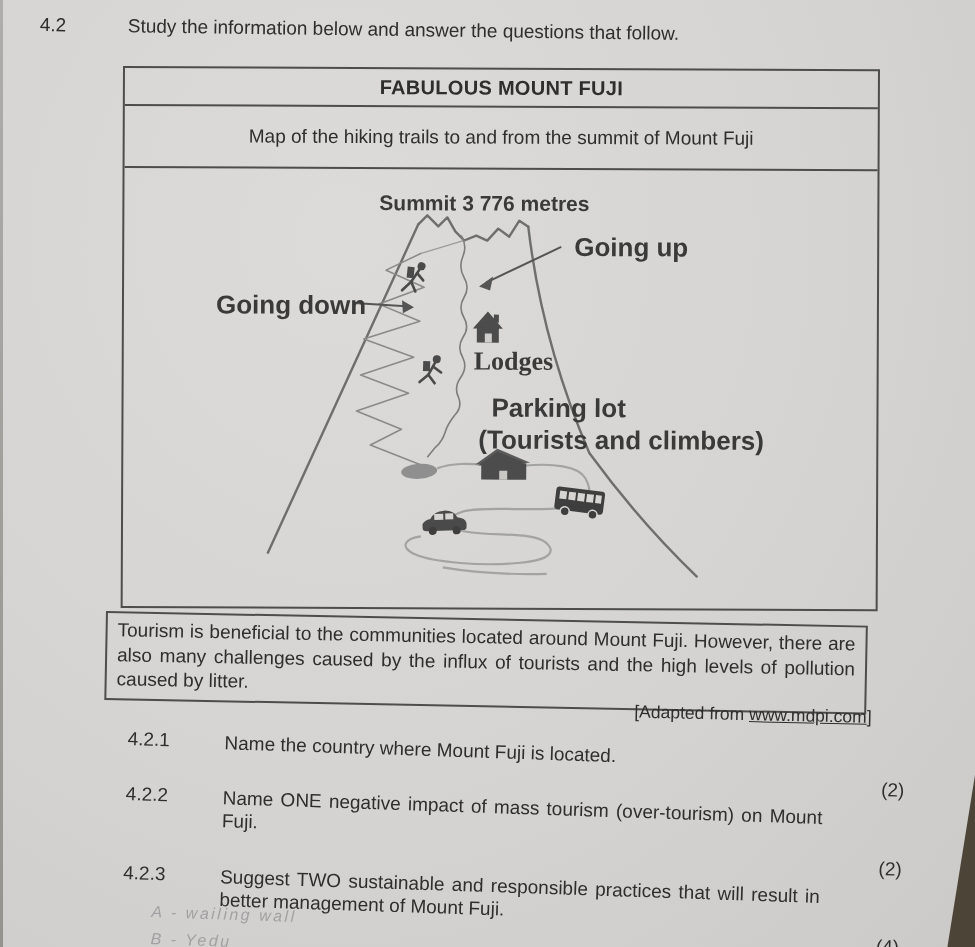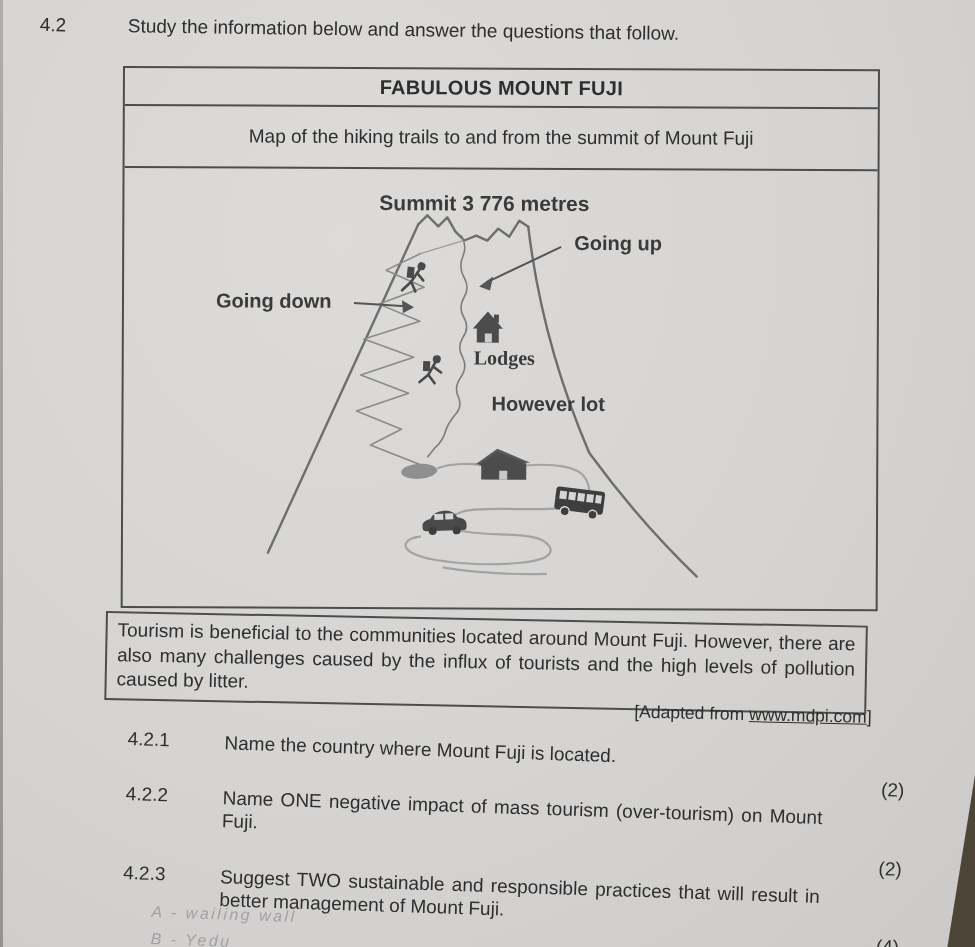--- a/index.html
+++ b/index.html
@@ -21,21 +21,21 @@
   .figure-table{position:absolute;left:123px;top:66px;width:757px;
         border:2px solid #4d4d4d;transform:rotate(0.25deg);transform-origin:left top;
         box-sizing:border-box;}
   .ft-row{box-sizing:border-box;}
   .ft-title{height:38px;border-bottom:2px solid #4d4d4d;display:flex;align-items:center;
         justify-content:center;font-weight:bold;font-size:20px;letter-spacing:.3px;}
   .ft-subtitle{height:62px;border-bottom:2px solid #4d4d4d;display:flex;align-items:center;
         justify-content:center;font-size:19px;}
   .ft-diagram{position:relative;height:438px;}
   .ft-diagram svg{position:absolute;left:0;top:0;}
-  .maplbl{position:absolute;font-weight:bold;font-size:20px;color:#3a3a3a;white-space:nowrap;}
+  .maplbl{position:absolute;font-weight:bold;font-size:26px;color:#3a3a3a;white-space:nowrap;}
 
   
   .caption-box{position:absolute;left:106px;top:611px;width:762px;box-sizing:border-box;
         border:2px solid #4d4d4d;padding:5px 10px 6px 10px;font-size:19px;line-height:1.3;
         text-align:justify;transform:rotate(1.1deg);transform-origin:left top;}
   .source-line{position:absolute;left:480px;top:698px;width:392px;text-align:right;
         font-size:17.5px;transform:rotate(1.3deg);transform-origin:left top;}
   .source-line .u{text-decoration:underline;}
 
   
@@ -140,21 +140,22 @@
         <g>
           <line x1="230" y1="134" x2="282" y2="137" stroke="#555555" stroke-width="2"></line>
           <polygon points="290,138 278,131 279,144" fill="#555555"></polygon>
         </g>
       </svg>
 
       <div class="maplbl" style="left:170px;top:22px;width:380px;text-align:center;font-size:21px;">Summit 3 776 metres</div>
       <div class="maplbl" style="left:450px;top:62px;">Going up</div>
       <div class="maplbl" style="left:92px;top:121px;">Going down</div>
       <div class="maplbl" style="left:350px;top:177px;font-family:Liberation Serif, serif;">Lodges</div>
-      <div class="maplbl" style="left:368px;top:223px;">However lot</div>
+      <div class="maplbl" style="left:368px;top:223px;">Parking lot</div>
+      <div class="maplbl" style="left:355px;top:255px;">(Tourists and climbers)</div>
     </div>
   </div>
 
   <div class="caption-box ink">Tourism is beneficial to the communities located around Mount Fuji. However, there are also many challenges caused by the influx of tourists and the high levels of pollution caused by litter.</div>
 
   <div class="source-line ink"><span>[Adapted from </span><span class="u">www.mdpi.com</span><span>]</span></div>
 
   <div class="questions ink">
     <div class="qrow">
       <span class="num">4.2.1</span>

